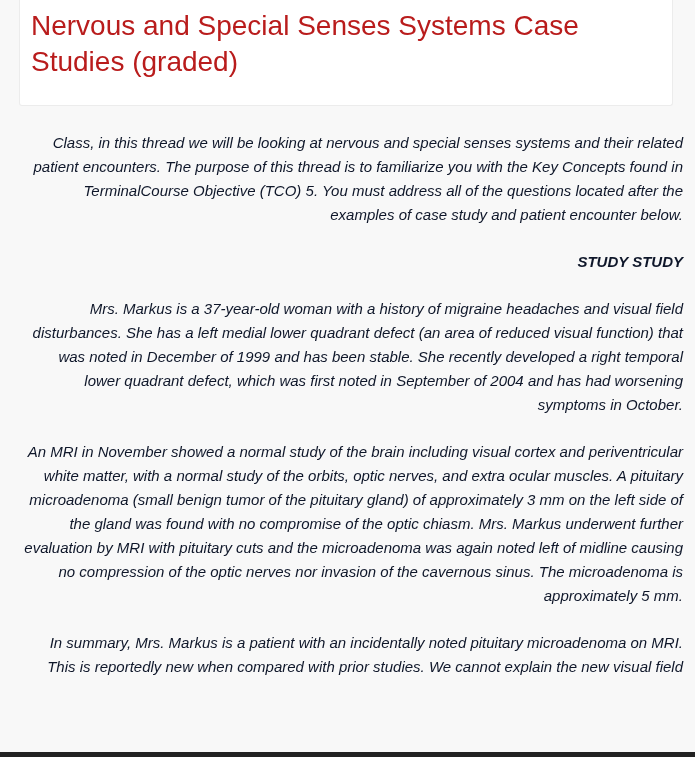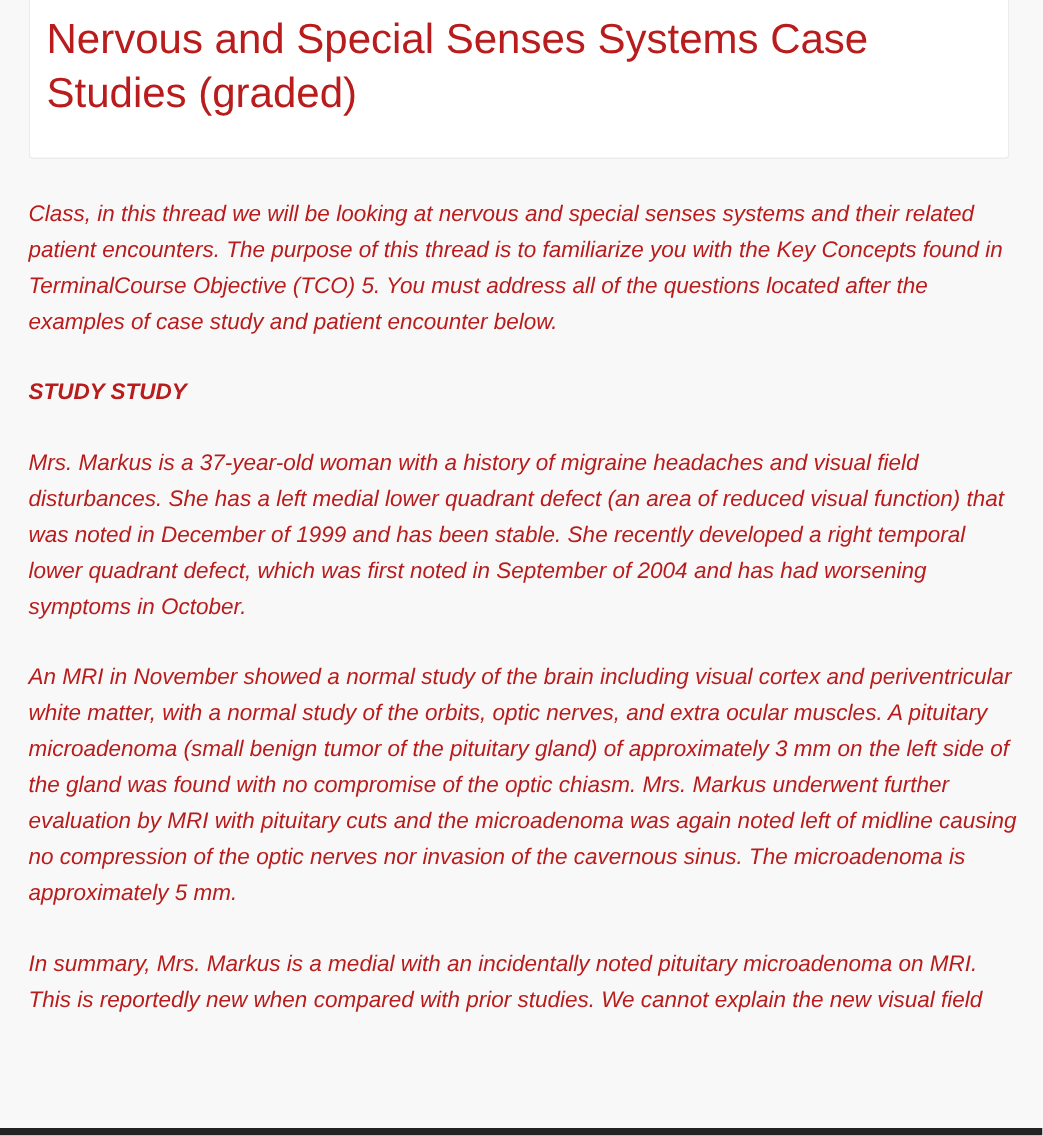--- a/index.html
+++ b/index.html
@@ -13,35 +13,35 @@
     background:#ffffff; border:1px solid #ececec; border-top:none;
     border-radius:0 0 3px 3px; box-sizing:border-box;
   }
   .title {
     position:absolute; left:11px; top:10px; width:620px; margin:0;
     font-size:28px; line-height:36px; font-weight:normal; color:#b91c1c;
   }
   .body { position:absolute; left:19px; top:131px; width:664px; }
   .para {
     margin:0 0 23px 0; font-size:15px; line-height:24px;
-    font-style:italic; color:#b91c1c;
+    font-style:italic; color:#0f172a;text-align:right;
   }
   .heading { font-weight:bold; }
   .bottom-bar {
     position:absolute; left:0; top:752px; width:695px; height:5px; background:#222;
   }
 </style>
 </head>
 <body>
 
 <div class="title-card">
   <h1 class="title">Nervous and Special Senses Systems Case Studies (graded)</h1>
 </div>
 
 <div class="body">
   <p class="para">Class, in this thread we will be looking at nervous and special senses systems and their related patient encounters. The purpose of this thread is to familiarize you with the Key Concepts found in TerminalCourse Objective (TCO) 5. You must address all of the questions located after the examples of case study and patient encounter below.</p>
   <p class="para heading">STUDY STUDY</p>
   <p class="para">Mrs. Markus is a 37-year-old woman with a history of migraine headaches and visual field disturbances. She has a left medial lower quadrant defect (an area of reduced visual function) that was noted in December of 1999 and has been stable. She recently developed a right temporal lower quadrant defect, which was first noted in September of 2004 and has had worsening symptoms in October.</p>
   <p class="para">An MRI in November showed a normal study of the brain including visual cortex and periventricular white matter, with a normal study of the orbits, optic nerves, and extra ocular muscles. A pituitary microadenoma (small benign tumor of the pituitary gland) of approximately 3 mm on the left side of the gland was found with no compromise of the optic chiasm. Mrs. Markus underwent further evaluation by MRI with pituitary cuts and the microadenoma was again noted left of midline causing no compression of the optic nerves nor invasion of the cavernous sinus. The microadenoma is approximately 5 mm.</p>
-  <p class="para">In summary, Mrs. Markus is a medial with an incidentally noted pituitary microadenoma on MRI. This is reportedly new when compared with prior studies. We cannot explain the new visual field</p>
+  <p class="para">In summary, Mrs. Markus is a patient with an incidentally noted pituitary microadenoma on MRI. This is reportedly new when compared with prior studies. We cannot explain the new visual field</p>
 </div>
 
 <div class="bottom-bar"></div>
 
 </body></html>

